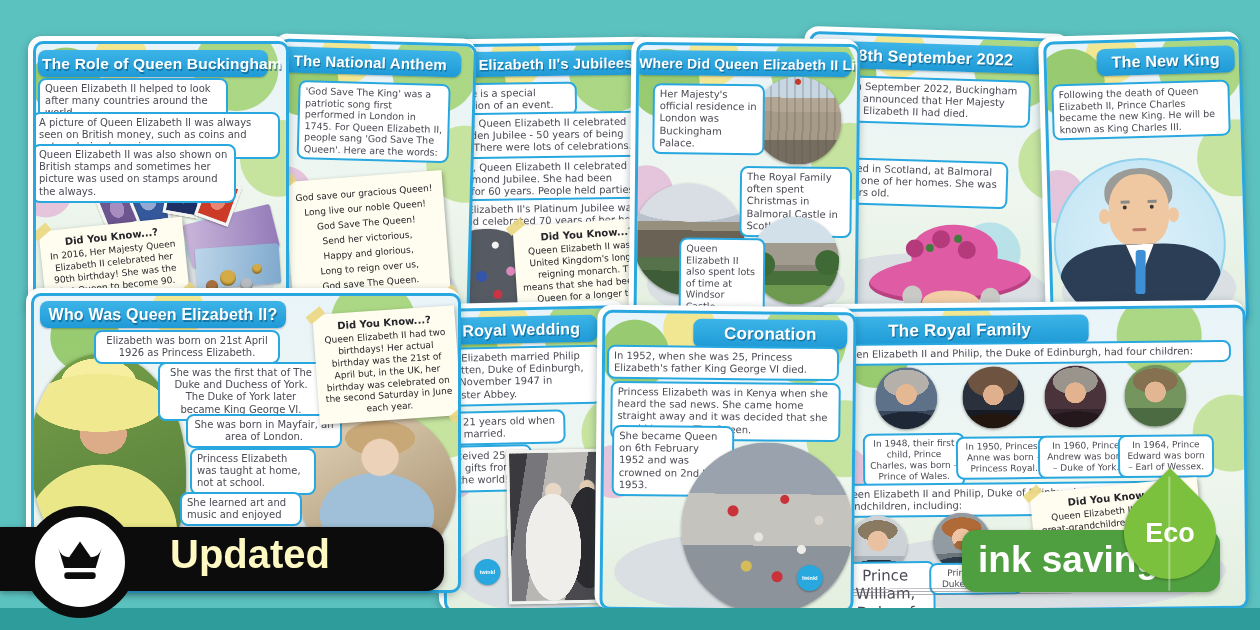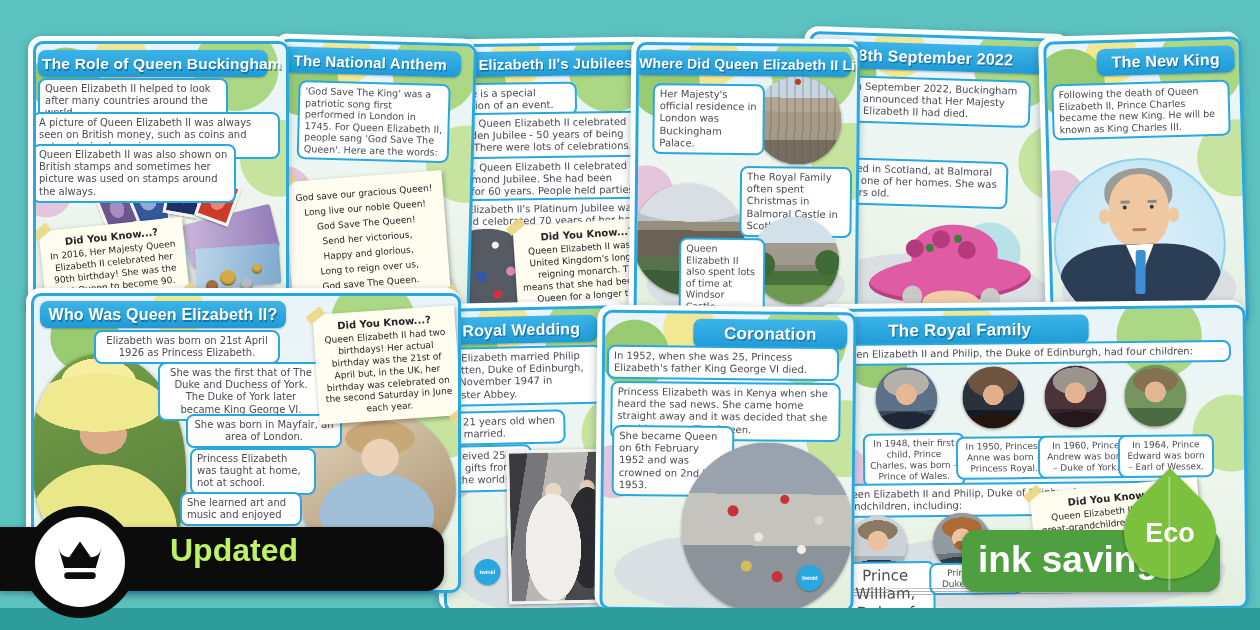--- a/index.html
+++ b/index.html
@@ -119,21 +119,21 @@
   .fineprint{position:absolute;background:repeating-linear-gradient(180deg,#70707a 0 1px,rgba(0,0,0,0) 1px 3px);opacity:.55}
   
   .king-circle{position:absolute;border-radius:50%;overflow:hidden;
        background:radial-gradient(#ddf1fa,#bfe3f2);box-shadow:inset 0 0 0 2px rgba(41,168,224,.35)}
   .king-circle div{position:absolute}
   .qhat div{position:absolute}
   
   .updated-band{position:absolute;left:0;top:527px;width:444px;height:64px;background:#0c0c0c;
        border-radius:0 18px 18px 0;z-index:50;box-shadow:0 2px 6px rgba(0,0,0,.35)}
   .updated-text{position:absolute;left:170px;top:5px;font-family:"Liberation Sans",sans-serif;
-       font-weight:700;font-size:32px;color:#bef264}
+       font-weight:700;font-size:40px;color:#fef9c3}
   .crown-circle{position:absolute;left:24px;top:506px;width:112px;height:112px;background:#fff;
        border:11px solid #0c0c0c;border-radius:50%;z-index:51;box-sizing:border-box;
        display:flex;align-items:center;justify-content:center}
   .ink-band{position:absolute;left:962px;top:530px;width:258px;height:62px;background:#4f9e3f;
        border-radius:14px;z-index:50;box-shadow:0 2px 5px rgba(0,0,0,.3)}
   .ink-text{position:absolute;left:16px;top:9px;font-family:"Liberation Sans",sans-serif;
        font-weight:600;font-size:37px;color:#fff}
   .leaf{position:absolute;left:1124px;top:487px;width:92px;height:92px;background:#7cc13e;
        border-radius:0 50% 50% 50%;transform:rotate(45deg);z-index:51;box-shadow:0 1px 3px rgba(0,0,0,.3)}
   .leaf::after{content:"";position:absolute;left:-12%;top:50%;width:124%;height:2px;

